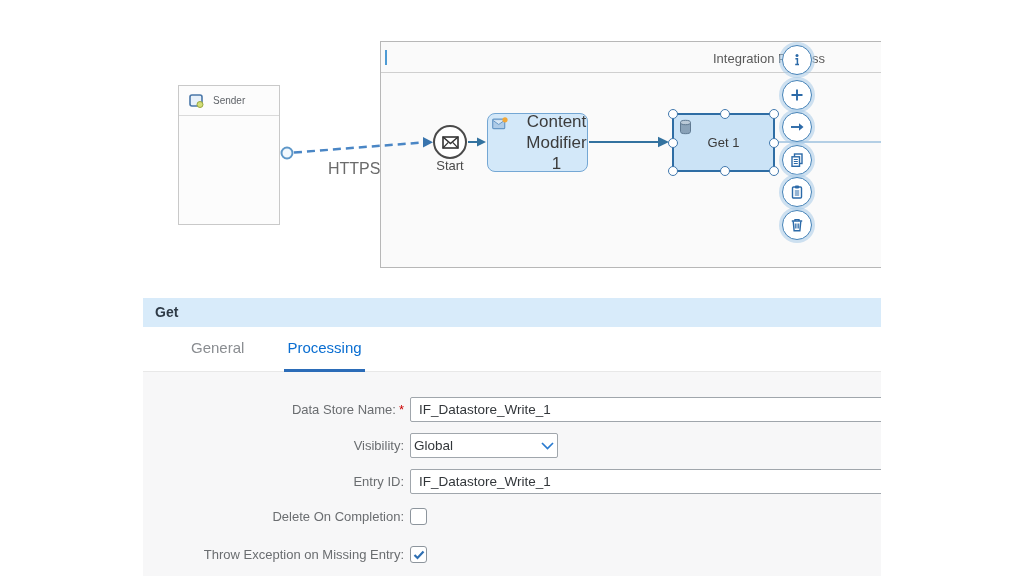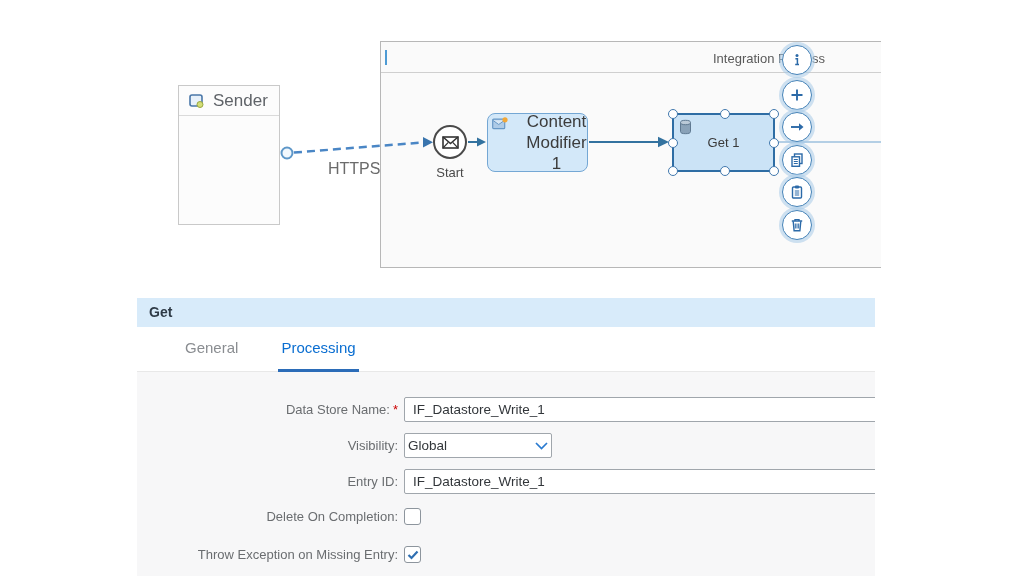--- a/index.html
+++ b/index.html
@@ -15,28 +15,28 @@
           background: #fafafa; border: 1px solid #b7b7b7; z-index: 0; }
   .pool-header { position: absolute; left: 0; top: 0; right: 0; height: 31px;
                  border-bottom: 1px solid #cfcfcf; }
   .pool-cursor { position: absolute; left: 4px; top: 8px; width: 2px; height: 15px; background: #4e9bd4; }
   .pool-title { position: absolute; left: 332px; top: 9px; font-size: 13px; color: #595959; white-space: nowrap; }
 
   .sender { position: absolute; left: 178px; top: 85px; width: 102px; height: 140px;
             background: #fcfcfc; border: 1px solid #c9c9c9; z-index: 2; }
   .sender-header { height: 30px; border-bottom: 1px solid #dadada; display: flex;
                    align-items: center; padding-left: 10px; gap: 9px; }
-  .sender-label { font-size: 17px; color: #5f6368; }
+  .sender-label { font-size: 10px; color: #5f6368; }
 
   .https-label { position: absolute; left: 328px; top: 160px; font-size: 16px; color: #6b6b6b; z-index: 2; }
 
   .start-event { position: absolute; left: 433px; top: 125px; width: 34px; height: 34px;
                  border: 2.5px solid #4a4a4a; border-radius: 50%; background: #ffffff;
                  display: flex; align-items: center; justify-content: center; z-index: 2; }
-  .start-label { position: absolute; left: 428px; top: 165px; width: 44px; text-align: center;
+  .start-label { position: absolute; left: 428px; top: 158px; width: 44px; text-align: center;
                  font-size: 13px; color: #4a4a4a; z-index: 2; }
 
   .task { position: absolute; z-index: 2; border-radius: 8px; display: flex;
           align-items: center; justify-content: center; text-align: center; }
   .cm-task { left: 487px; top: 113px; width: 101px; height: 59px;
              background: #d3e8f9; border: 1px solid #74a7d4; }
   .cm-label { font-size: 17px; color: #3c3c3c; line-height: 1.25; margin-left: 38px; }
   .task-icon { position: absolute; left: 4px; top: 3px; }
 
   .get-task { left: 672px; top: 113px; width: 103px; height: 59px; border-radius: 4px;
@@ -45,21 +45,21 @@
   .handle { position: absolute; width: 10px; height: 10px; border-radius: 50%;
             background: #ffffff; border: 1.6px solid #4178ad; z-index: 4; }
 
   
   .ctx-btn { position: absolute; left: 782px; width: 30px; height: 30px; border-radius: 50%;
              background: #ffffff; border: 1.6px solid #4683b8;
              box-shadow: 0 0 0 3px rgba(168,203,231,0.55);
              display: flex; align-items: center; justify-content: center; z-index: 5; cursor: pointer; }
 
   
-  #props { position: absolute; left: 137px; top: 298px; width: 738px; height: 278px; overflow: hidden; }
+  #props { position: absolute; left: 143px; top: 298px; width: 738px; height: 278px; overflow: hidden; }
   .props-header { position: absolute; left: 0; top: 0; right: 0; height: 29px; background: #d8ebfa;
                   line-height: 29px; padding-left: 12px; font-size: 14px; font-weight: bold; color: #2e3a46; }
   .tabs { position: absolute; left: 0; top: 29px; right: 0; height: 45px; background: #ffffff;
           border-bottom: 1px solid #e8e8e8; display: flex; padding-left: 45px; gap: 37px; }
   .tab { font-size: 15px; color: #8a8d91; padding: 12px 3px 0 3px; cursor: pointer; height: 45px; }
   .tab.active { color: #0a6ed1; border-bottom: 3px solid #2b6cb8; }
 
   .form { position: absolute; left: 0; top: 74px; right: 0; height: 204px; background: #f7f7f8; }
   .frow { position: absolute; left: 0; right: 0; display: flex; align-items: center; }
   .flabel { width: 261px; text-align: right; font-size: 13px; color: #6a6d70; flex: none; }

